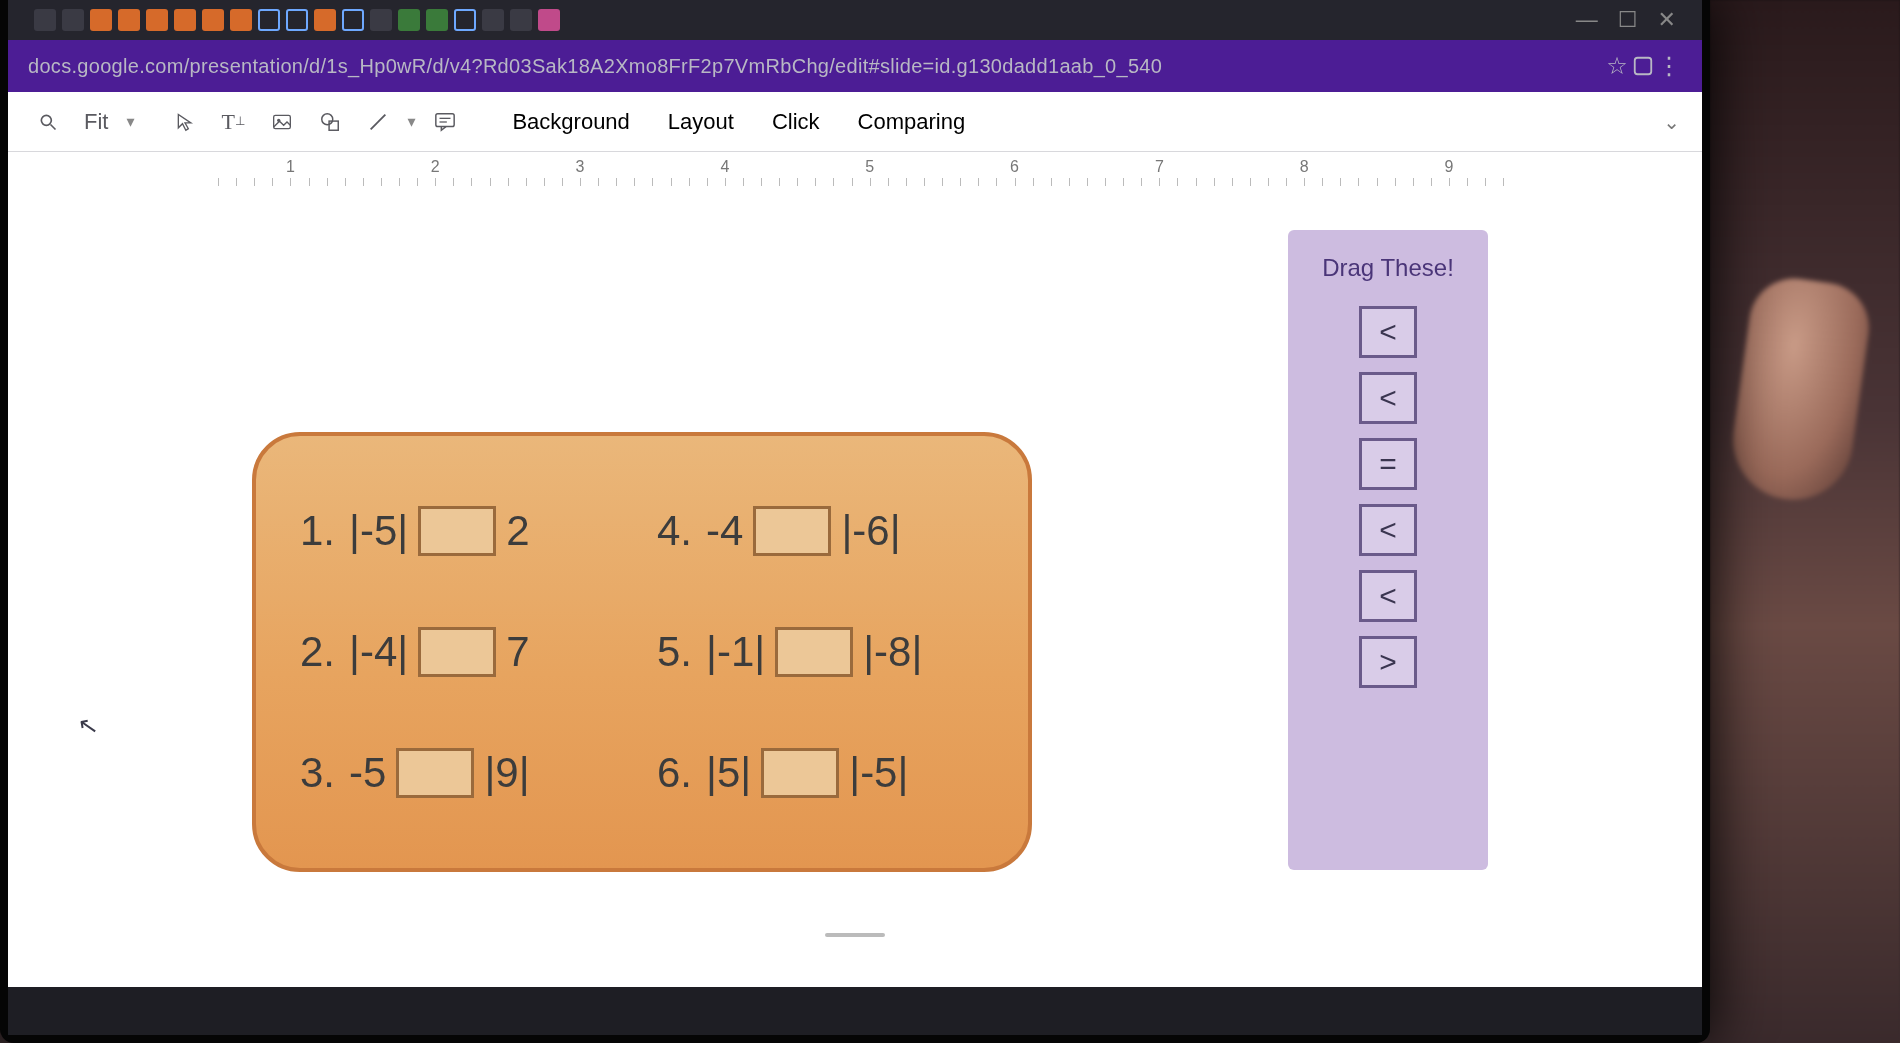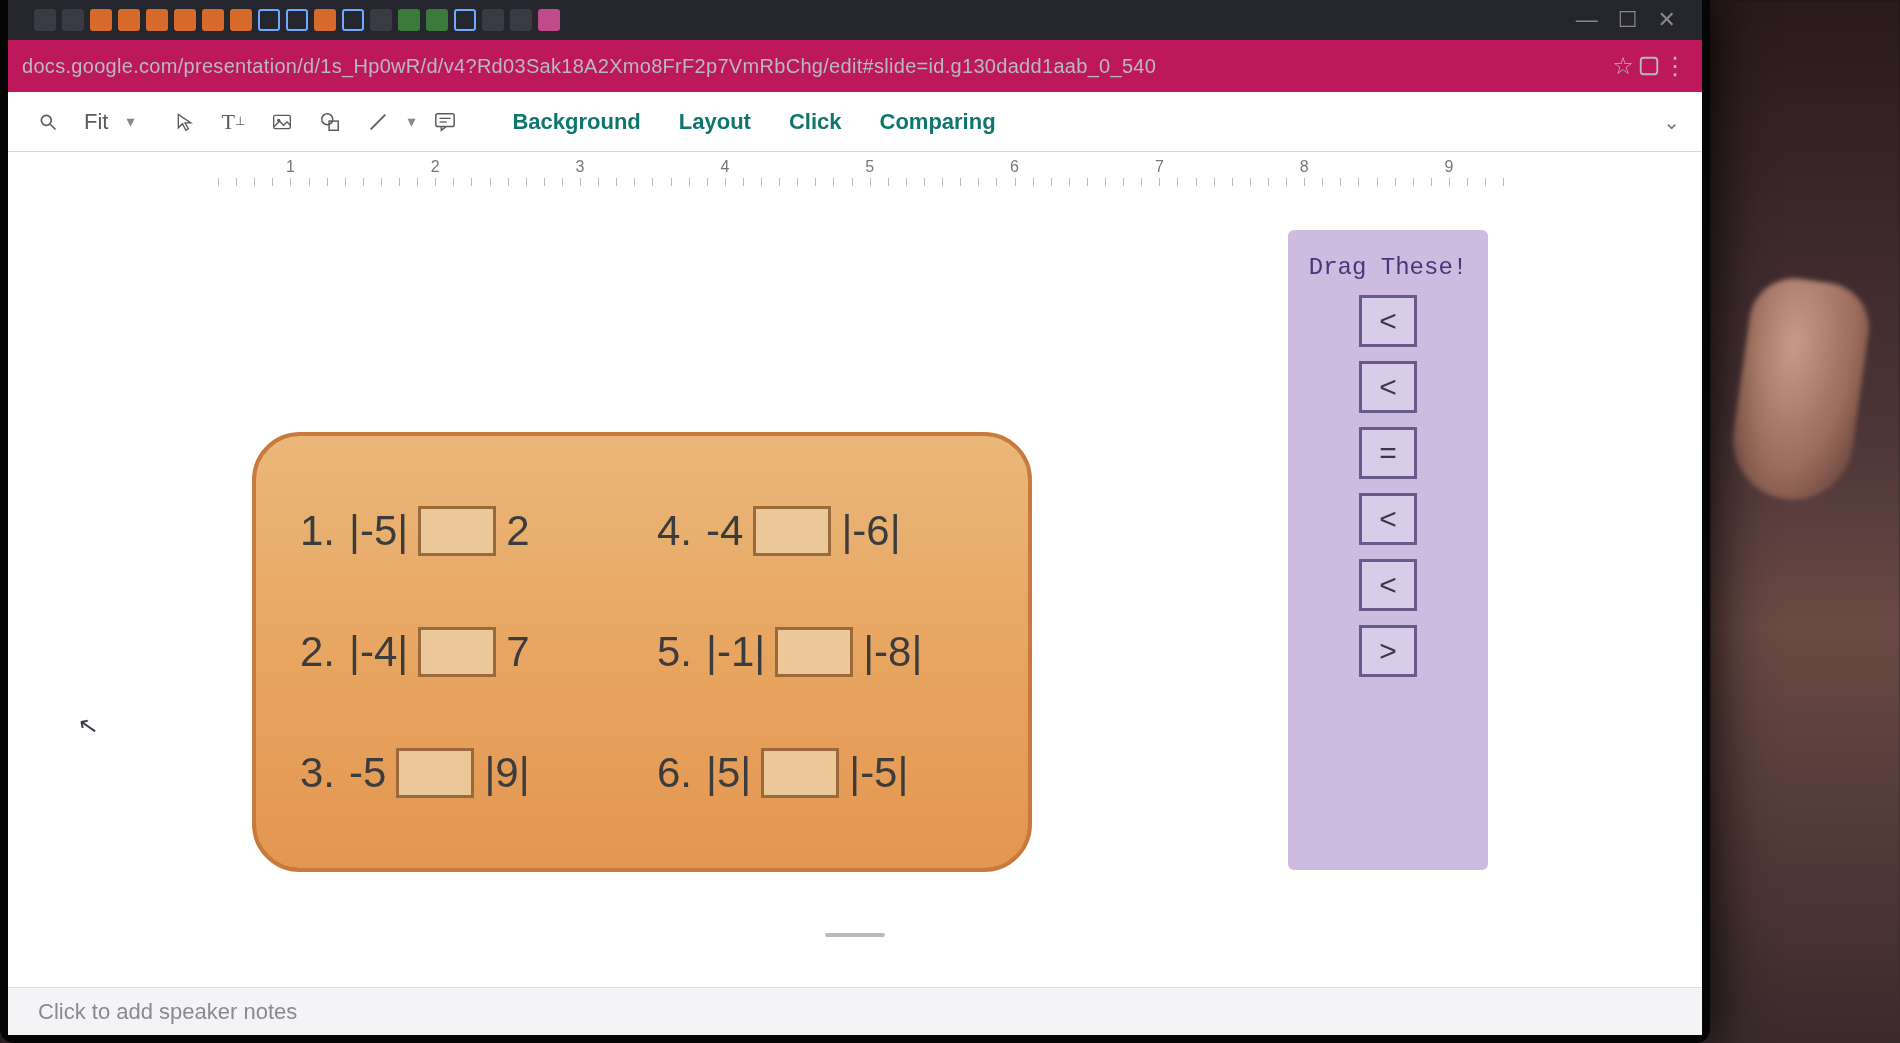--- a/index.html
+++ b/index.html
@@ -11,29 +11,29 @@
 .screen { position:absolute; left:8px; top:0; right:8px; bottom:8px; background:#1e1e24; overflow:hidden; }
 
 
 .taskbar { height:40px; background:#25252d; display:flex; align-items:center; gap:6px; padding:0 26px; }
 .task-dot { width:22px; height:22px; border-radius:3px; background:#3a3a44; }
 .task-dot.or { background:#d66a2a; } .task-dot.bl { background:#2e6fd6; border:2px solid #6ea8ff; background:transparent; }
 .task-dot.gr { background:#3a7a3a; } .task-dot.pk { background:#c04a8a; }
 .window-ctrls { margin-left:auto; display:flex; gap:20px; color:#888; font-size:22px; }
 
 
-.urlbar { height:52px; background:#be185d; display:flex; align-items:center; padding:0 14px; color:#b8b8c4; font-size:20px; gap:0; }
+.urlbar { height:52px; background:#4c1d95; display:flex; align-items:center; padding:0 20px; color:#b8b8c4; font-size:20px; gap:0; }
 .url-text { flex:1; overflow:hidden; white-space:nowrap; text-overflow:ellipsis; font-family:Arial; letter-spacing:.3px; }
 .star-icon,.ext-icon { width:26px; height:26px; display:flex; align-items:center; justify-content:center; font-size:24px; color:#b8b8c4; }
 
 
 .slides-toolbar { height:60px; background:#fff; border-bottom:1px solid #d8d8dc; display:flex; align-items:center; gap:10px; padding:0 22px; color:#5a5a60; font-size:22px; }
 .tool-btn { padding:4px 8px; border-radius:4px; display:flex; align-items:center; justify-content:center; min-width:32px; height:36px; color:#5a5a60; }
 .tool-sep { width:1px; height:28px; background:transparent; margin:0 6px; }
-.tool-label { padding:0 14px; color:#0f766e; cursor:pointer;font-weight:bold; }
+.tool-label { padding:0 14px; color:#000000; cursor:pointer; }
 .chev-down { font-size:16px; color:#888; }
 .toolbar-collapse { margin-left:auto; font-size:20px; color:#777; }
 
 
 .ruler-wrap { background:#fff; padding:6px 0 2px 190px; }
 .ruler { position:relative; height:32px; color:#777; font-size:16px; }
 .rlabel { position:absolute; top:0; transform:translateX(-50%); }
 .rtick { position:absolute; top:20px; width:1px; height:8px; background:#bbb; }
 
 
@@ -46,21 +46,21 @@
 
 .instr { position:absolute; left:20px; top:120px; width:790px; font-family:"Comic Sans MS","Segoe Script",cursive; color:#4a4048; font-size:26px; line-height:1.25; }
 
 .problems { position:absolute; left:54px; top:210px; width:780px; height:440px; background:linear-gradient(180deg,#eab77a 0%,#e7a45f 55%,#e39650 100%); border:4px solid #c9793c; border-radius:48px; padding:34px 44px; }
 .pgrid { display:grid; grid-template-columns:1fr 1fr; grid-template-rows:repeat(3,1fr); height:100%; column-gap:30px; }
 .prob { display:flex; align-items:center; font-family:Arial,sans-serif; font-size:42px; color:#3c3c3c; white-space:nowrap; }
 .pnum { margin-right:14px; }
 .blank { display:inline-block; width:78px; height:50px; background:#ecc797; border:3px solid #9a6a3c; margin:0 10px; vertical-align:middle; }
 
 .drag-panel { position:absolute; right:40px; top:8px; width:200px; height:640px; background:#cdbce0; border-radius:6px; display:flex; flex-direction:column; align-items:center; padding:24px 0; gap:14px; }
-.drag-title { font-family:Liberation Mono, monospace; font-size:24px; color:#4a3578; }
+.drag-title { font-family:Liberation Sans, sans-serif; font-size:24px; color:#4a3578; margin-bottom:10px; }
 .sym { width:58px; height:52px; background:#d9cce8; border:3px solid #6a5a8a; display:flex; align-items:center; justify-content:center; font-size:30px; color:#3a3550; font-family:Arial; }
 
 
 .cursor { position:absolute; left:70px; top:520px; font-size:24px; color:#3a3a4a; transform:rotate(-10deg); }
 
 
 .notes-bar { position:absolute; left:0; right:0; bottom:0; height:48px; background:#f4f4f6; color:#8a8a92; font-size:22px; display:flex; align-items:center; padding:0 30px; border-top:1px solid #ddd; }
 .notes-handle { position:absolute; left:50%; bottom:50px; width:60px; height:4px; background:#bbb; border-radius:2px; transform:translateX(-50%); }
 
 
@@ -311,19 +311,16 @@
                 <div class="sym">&lt;</div>
                 <div class="sym">&lt;</div>
                 <div class="sym">&gt;</div>
               </div>
           </div>
 
         </div>
         <div class="notes-handle"></div>
       </div>
 
-      <div class="notes-bar">
-        <span>Click to add speaker notes</span>
-      </div>
 
     </div>
   </div>
 </div>
 
 </body></html>

